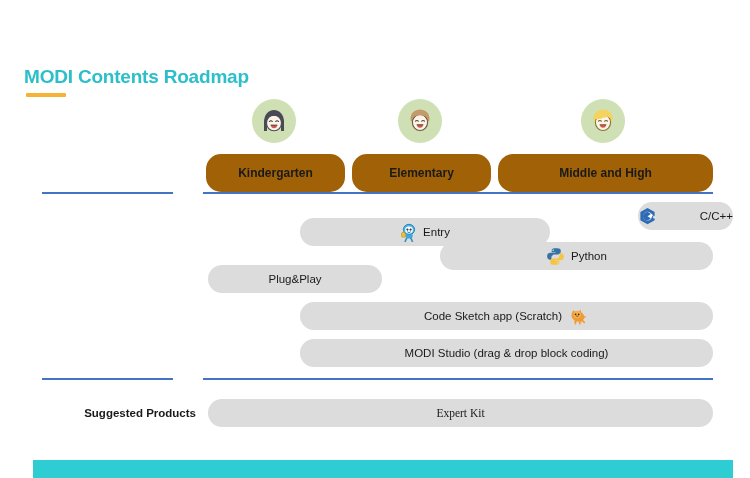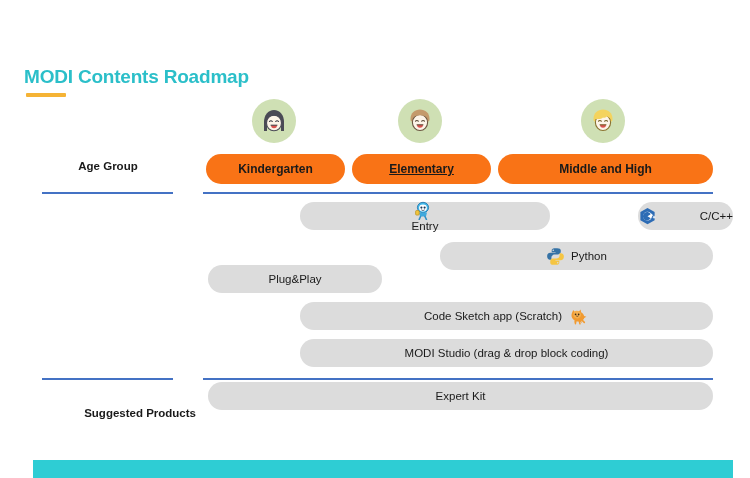--- a/index.html
+++ b/index.html
@@ -81,24 +81,24 @@
     border-radius: 14px;
     display: flex;
     align-items: center;
     justify-content: center;
     font-size: 11.5px;
     color: #1a1a1a;
     box-sizing: border-box;
     white-space: nowrap;
   }
   .pill.age {
-    background: #f97316;
+    background: #a16207;
     font-weight: bold;
     font-size: 12px;
-    height: 30px;
+    height: 38px;
     border-radius: 15px;
   }
   .pill.grey {
     background: #dcdcdc;
   }
   .pill .glyph {
     display: inline-flex;
     align-items: center;
     margin-right: 6px;
   }
@@ -117,21 +117,20 @@
   }
 </style>
 </head>
 <body>
 
 <div id="slide">
 
   <div class="title">MODI Contents Roadmap</div>
   <div class="title-underline"></div>
 
-  <div class="row-label" style="top:114px;">Age Group</div>
   <div class="divider left" style="top:146px;"></div>
   <div class="divider right" style="top:146px;"></div>
 
   <div class="avatar" style="left:252px; top:53px;">
     <svg width="32" height="32" viewBox="0 0 32 32">
       <path d="M6 17c0-7 4-12 10-12s10 5 10 12c0 2-1 3-2 3H8c-1 0-2-1-2-3z" fill="#4a4a55"></path>
       <path d="M6 16c0 6 0 10 0 10h3V15z" fill="#4a4a55"></path>
       <path d="M26 16c0 6 0 10 0 10h-3V15z" fill="#4a4a55"></path>
       <ellipse cx="16" cy="18" rx="7.5" ry="7.8" fill="#fdf4e8" stroke="#4a4a55" stroke-width="1.1"></ellipse>
       <path d="M7 13c2.5-4 6-5.5 9-5.5S22.5 9 25 13c-3-2-6-2.6-9-2.6S10 11 7 13z" fill="#4a4a55"></path>
@@ -160,29 +159,29 @@
       <path d="M11.5 16.2c.8-1 2-1 2.8 0" stroke="#6f5c24" stroke-width="1.1" fill="none" stroke-linecap="round"></path>
       <path d="M17.7 16.2c.8-1 2-1 2.8 0" stroke="#6f5c24" stroke-width="1.1" fill="none" stroke-linecap="round"></path>
       <path d="M13 19.8h6a3 3 0 0 1-6 0z" fill="#d9534f"></path>
       <path d="M13 19.8h6" stroke="#6f5c24" stroke-width="1" stroke-linecap="round"></path>
     </svg>
   </div>
 
   <div class="pill age" style="left:206px; top:108px; width:139px;">
     <span>Kindergarten</span>
   </div>
-  <div class="pill age" style="left:352px; top:108px; width:139px;text-decoration:underline;">
+  <div class="pill age" style="left:352px; top:108px; width:139px;">
     <span>Elementary</span>
   </div>
   <div class="pill age" style="left:498px; top:108px; width:215px;text-align:center;">
     <span>Middle and High</span>
   </div>
 
 
-  <div class="pill grey" style="left:300px; top:156px; width:250px;flex-direction:column;">
+  <div class="pill grey" style="left:300px; top:172px; width:250px;">
     <span class="glyph">
       <svg width="17" height="19" viewBox="0 0 17 19">
         <ellipse cx="9" cy="6.5" rx="5.6" ry="5.2" fill="#43b7e8" stroke="#1b6fa8" stroke-width="0.8"></ellipse>
         <ellipse cx="9" cy="7" rx="3.9" ry="3.4" fill="#ffffff"></ellipse>
         <circle cx="7.4" cy="6.6" r="1.1" fill="#1b3a5c"></circle>
         <circle cx="10.6" cy="6.6" r="1.1" fill="#1b3a5c"></circle>
         <path d="M7.6 9c.9.7 1.9.7 2.8 0" stroke="#1b3a5c" stroke-width="0.8" fill="none" stroke-linecap="round"></path>
         <path d="M5 11.5h8l-1 4H6z" fill="#3fa9dd"></path>
         <rect x="1.6" y="9.5" width="3.6" height="4.6" rx="1" fill="#f2c53d" stroke="#b8901e" stroke-width="0.7"></rect>
         <path d="M6.5 15.5l-1.3 3M11 15.5l1.4 3" stroke="#2f8fc4" stroke-width="1.6" stroke-linecap="round"></path>
@@ -235,21 +234,21 @@
   </div>
 
   <div class="pill grey" style="left:300px; top:293px; width:413px;justify-content:center;">
     <span>MODI Studio (drag &amp; drop block coding)</span>
   </div>
 
   <div class="divider left" style="top:332px;"></div>
   <div class="divider right" style="top:332px;"></div>
   <div class="row-label" style="top:361px;text-align:right;">Suggested Products</div>
 
-  <div class="pill grey" style="left:208px; top:336px; width:505px;">
+  <div class="pill grey" style="left:208px; top:353px; width:505px;font-family:Liberation Serif, serif;">
     <span>Expert Kit</span>
   </div>
 
   <div class="wave">
     <svg width="700" height="52" viewBox="0 0 700 52" preserveAspectRatio="none">
       <path d="M0,0 H700 V34
                q-14.6,10 -29.2,0 q-14.6,-10 -29.2,0
                q-14.6,10 -29.2,0 q-14.6,-10 -29.2,0
                q-14.6,10 -29.2,0 q-14.6,-10 -29.2,0
                q-14.6,10 -29.2,0 q-14.6,-10 -29.2,0

